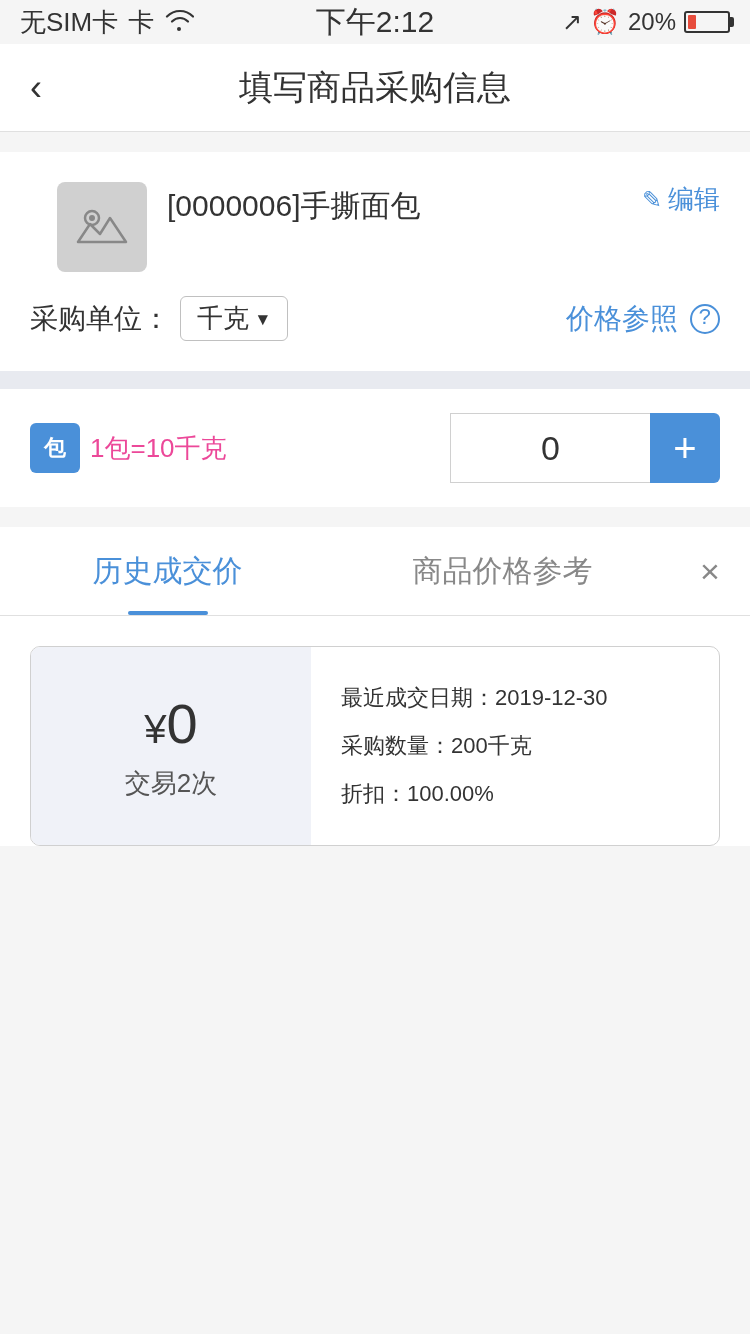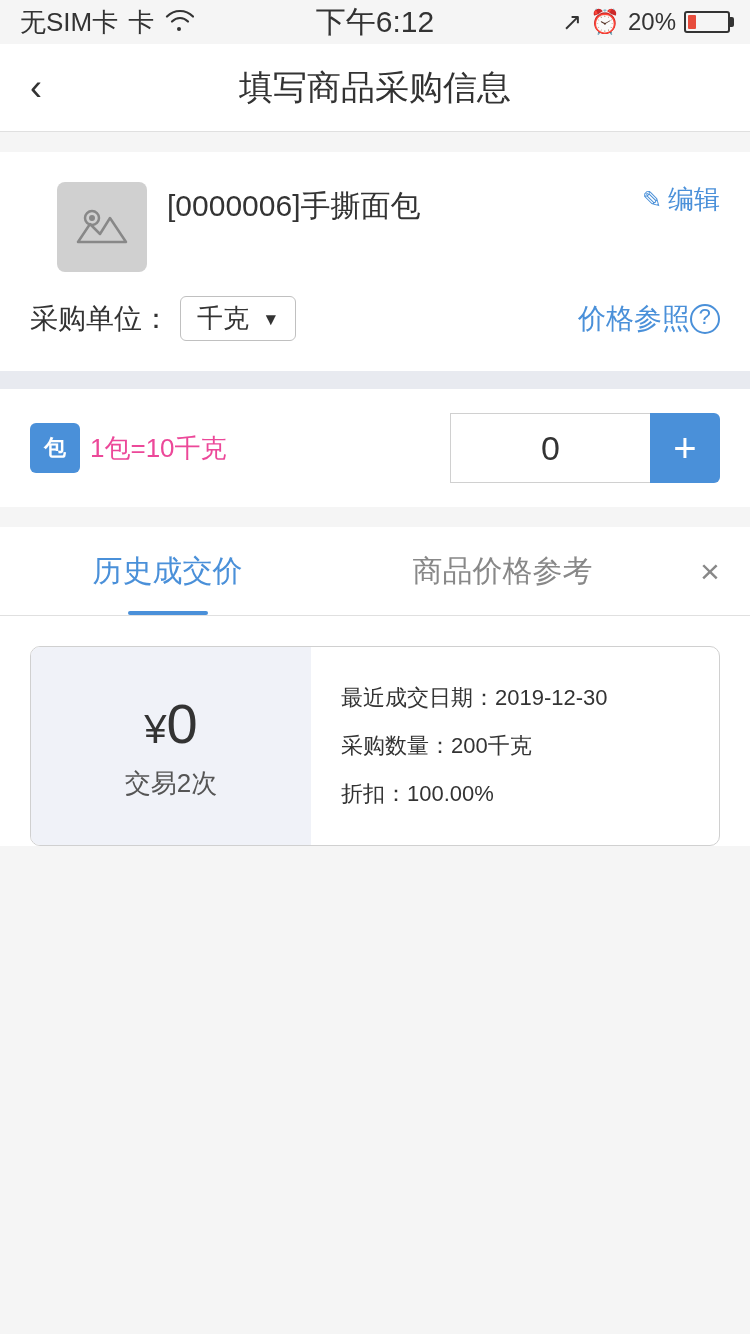--- a/index.html
+++ b/index.html
@@ -164,28 +164,28 @@
     }
     .unit-selector {
       border: 1px solid #c0c0c0;
       border-radius: 6px;
       padding: 4px 16px;
       font-size: 26px;
       color: #333;
       background: #fff;
       display: flex;
       align-items: center;
-      gap: 14px;
+      gap: 6px;
     }
     .price-ref {
       color: #4a90d9;
       font-size: 28px;
       display: flex;
       align-items: center;
-      gap: 0;
+      gap: 12px;
       cursor: pointer;
     }
     .help-circle {
       width: 30px;
       height: 30px;
       border: 2px solid #4a90d9;
       border-radius: 50%;
       display: inline-flex;
       align-items: center;
       justify-content: center;
@@ -365,21 +365,21 @@
     <span>无SIM卡</span>
     <span>卡</span>
     <span>
       <svg width="30" height="22" viewBox="0 0 30 22" fill="none">
         <path d="M15 18a2 2 0 1 1 0 4 2 2 0 0 1 0-4z" fill="#333"></path>
         <path d="M8 12.5C10.1 10.4 12.9 9 16 9s5.9 1.4 8 3.5" stroke="#333" stroke-width="2.2" fill="none" stroke-linecap="round"></path>
         <path d="M3 7.5C6.4 4.1 11 2 16 2s9.6 2.1 13 5.5" stroke="#333" stroke-width="2.2" fill="none" stroke-linecap="round"></path>
       </svg>
     </span>
   </div>
-  <span class="status-center">下午6:12</span>
+  <span class="status-center">下午2:12</span>
   <div class="status-right">
     <span>↗</span>
     <span>⏰</span>
     <span>20%</span>
     <span class="battery-icon">
       <span class="battery-fill"></span>
     </span>
   </div>
 </div>
 

